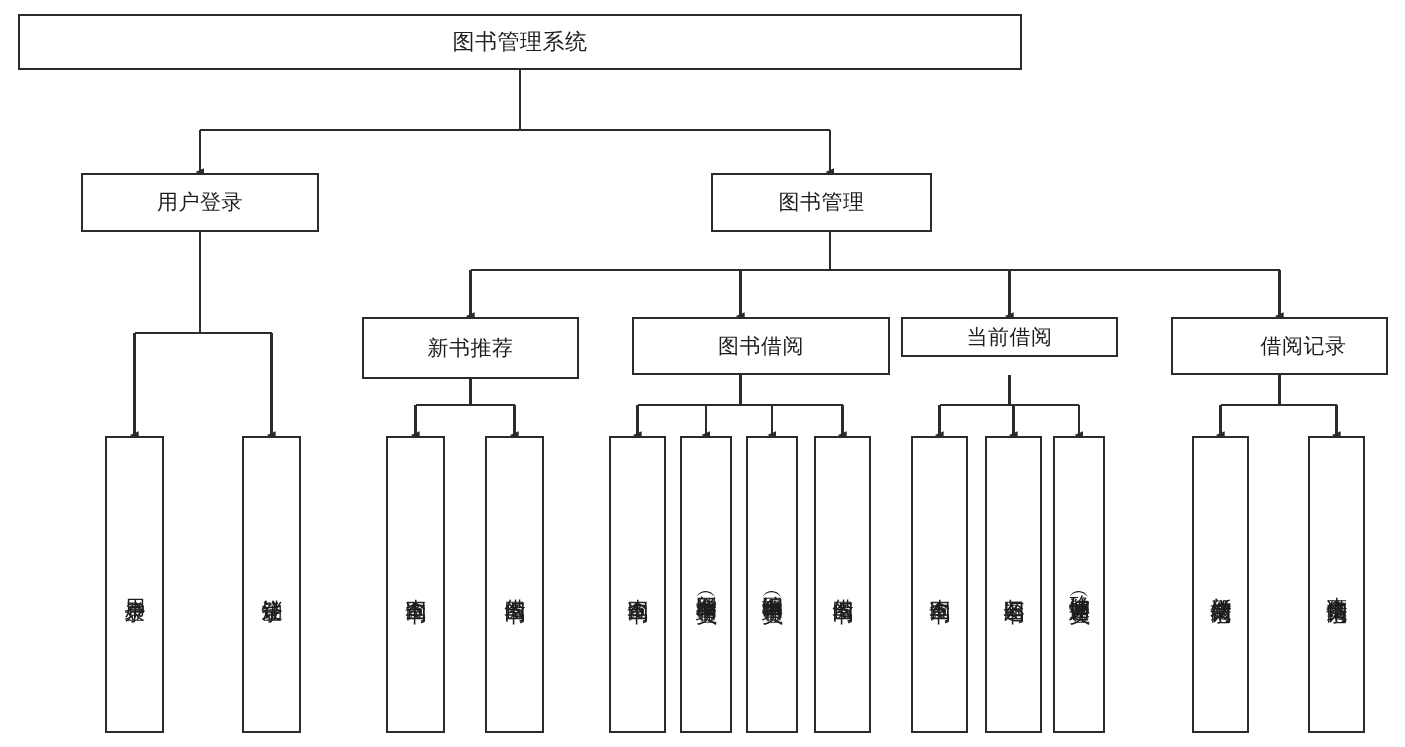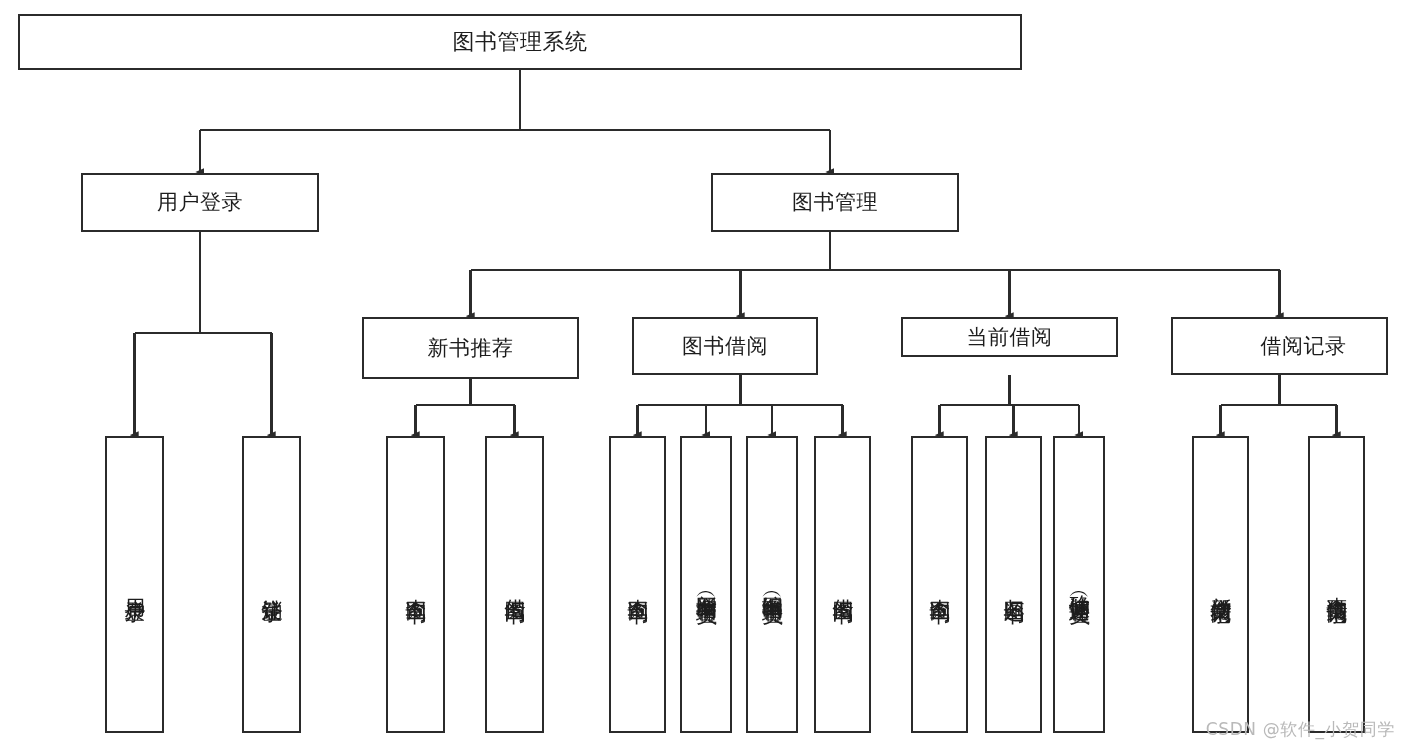--- a/index.html
+++ b/index.html
@@ -121,27 +121,27 @@
         <line x1="1336.5" y1="405" x2="1336.5" y2="435" stroke="#2b2b2b" stroke-width="2.4" shape-rendering="crispEdges" marker-end="url(#arrowhead)"></line>
       </g>
   </svg>
   <div id="node-layer">
       <div class="node-box horizontal root" style="left: 18px; top: 14px; width: 1004px; height: 56px;">
         <span class="node-label">图书管理系统</span>
       </div>
       <div class="node-box horizontal" style="left: 81px; top: 173px; width: 238px; height: 59px;">
         <span class="node-label">用户登录</span>
       </div>
-      <div class="node-box horizontal" style="left: 711px; top: 173px; width: 248px; height: 59px;">
+      <div class="node-box horizontal" style="left: 711px; top: 173px; width: 221px; height: 59px;">
         <span class="node-label">图书管理</span>
       </div>
       <div class="node-box horizontal" style="left: 362px; top: 317px; width: 217px; height: 62px;">
         <span class="node-label">新书推荐</span>
       </div>
-      <div class="node-box horizontal" style="left: 632px; top: 317px; width: 186px; height: 58px;">
+      <div class="node-box horizontal" style="left: 632px; top: 317px; width: 258px; height: 58px;">
         <span class="node-label">图书借阅</span>
       </div>
       <div class="node-box horizontal" style="left: 901px; top: 317px; width: 217px; height: 40px;">
         <span class="node-label">当前借阅</span>
       </div>
       <div class="node-box horizontal" style="left: 1171px; top: 317px; width: 217px; height: 58px; padding-left: 48px;">
         <span class="node-label">借阅记录</span>
       </div>
       <div class="node-box vertical" style="left: 105px; top: 436px; width: 59px; height: 297px;">
         <span class="node-label">用户登录</span>
@@ -176,14 +176,13 @@
       <div class="node-box vertical" style="left: 1053px; top: 436px; width: 52px; height: 297px;">
         <span class="node-label">确认归还（管理员）</span>
       </div>
       <div class="node-box vertical" style="left: 1192px; top: 436px; width: 57px; height: 297px;">
         <span class="node-label">新增借阅记录</span>
       </div>
       <div class="node-box vertical" style="left: 1308px; top: 436px; width: 57px; height: 297px;">
         <span class="node-label">查询借阅记录</span>
       </div>
     </div>
-  <div id="watermark">CSDN @软件_小贺同学</div>
 </div>
 
 </body></html>

